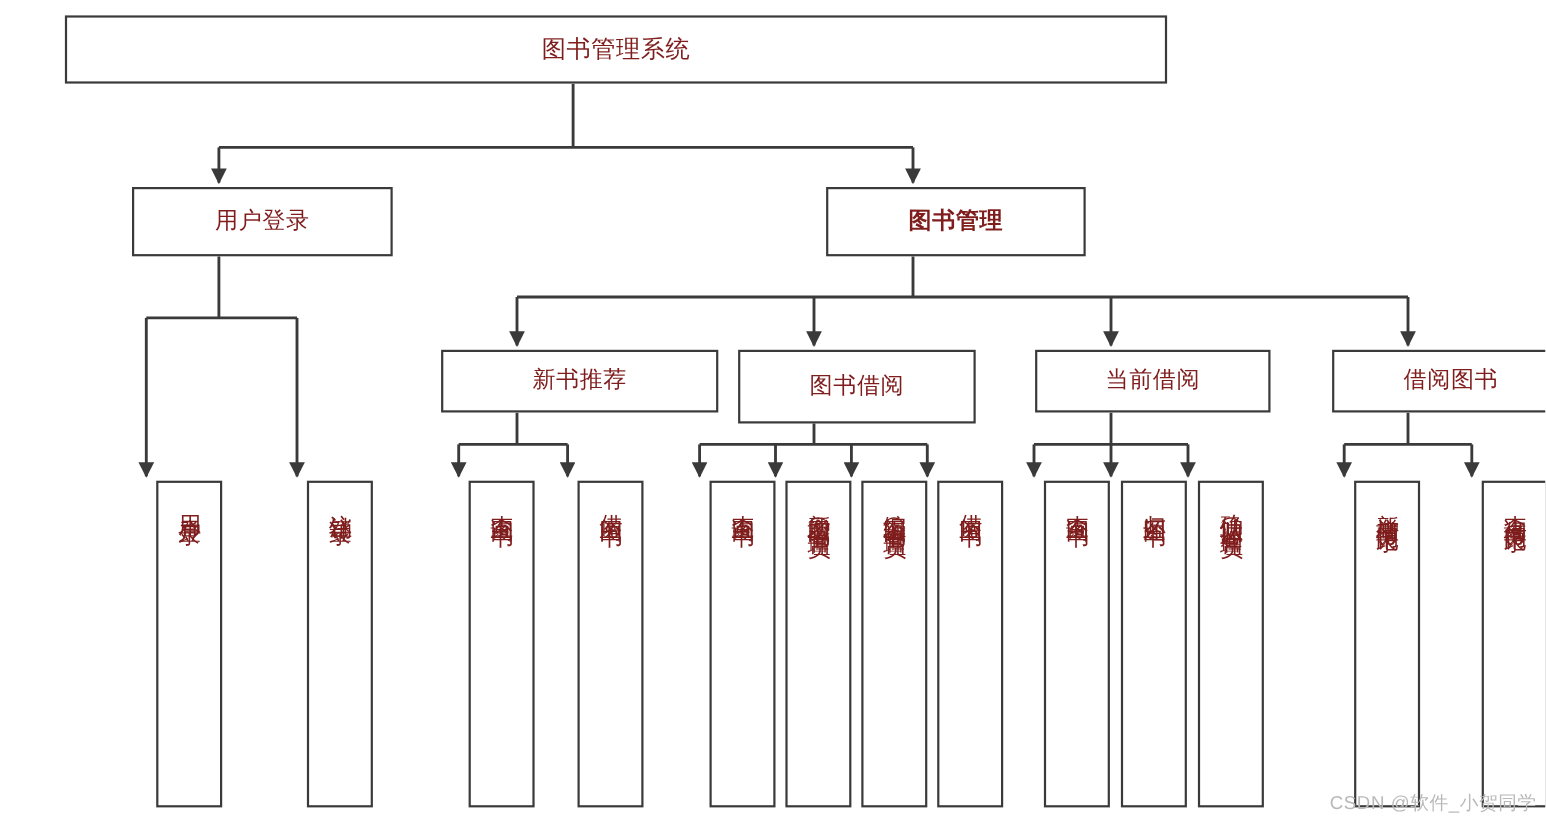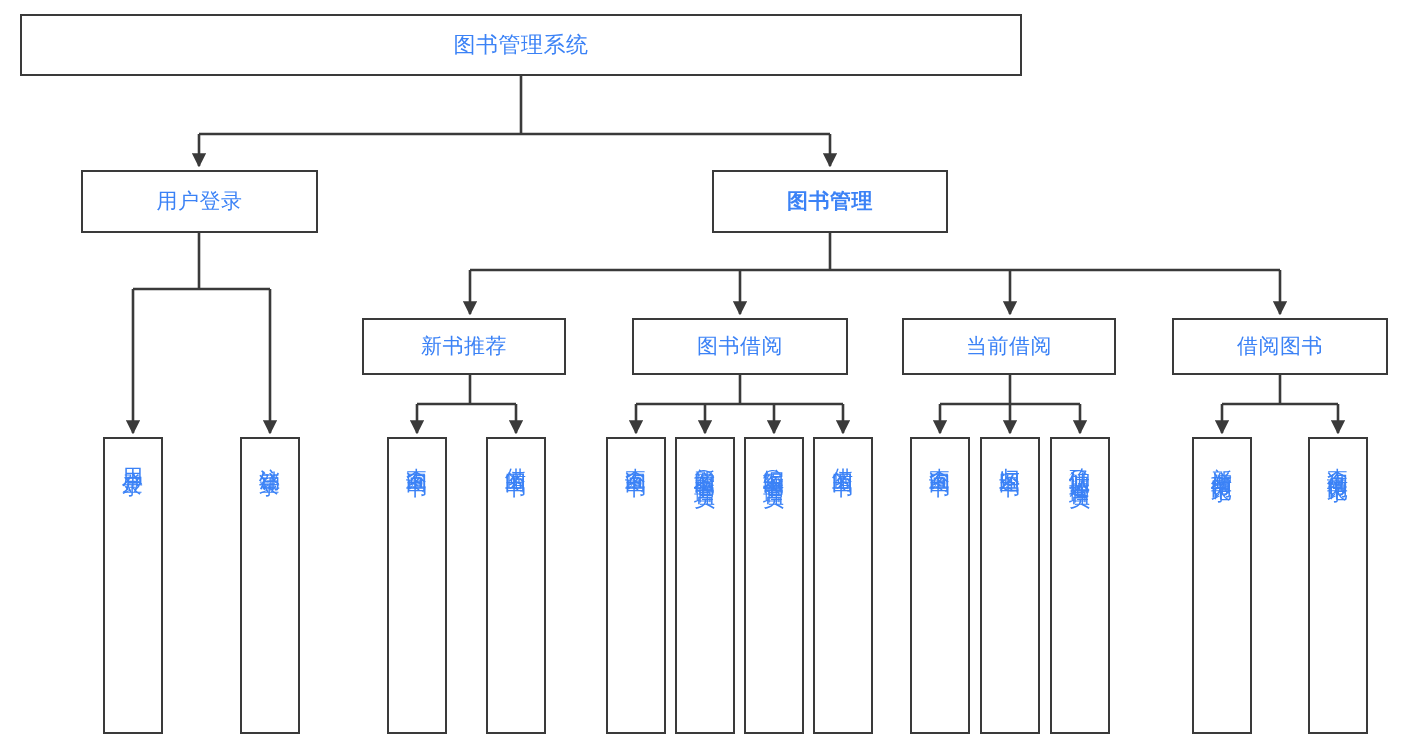--- a/index.html
+++ b/index.html
@@ -27,22 +27,23 @@
     pointer-events: none;
   }
   .node {
     position: absolute;
     box-sizing: border-box;
     border: 2px solid #3a3a3a;
     background: #ffffff;
     display: flex;
     align-items: center;
     justify-content: center;
-    color: #3b82f6;
+    color: #7f1d1d;
     z-index: 2;
+    margin-left: 39px;
   }
   .node-label {
     display: block;
     text-align: center;
     line-height: 1.18;
     letter-spacing: 0.5px;
     white-space: nowrap;
   }
   
   .node.horizontal .node-label {
@@ -137,24 +138,24 @@
     <span class="node-label">图书管理系统</span>
   </div>
 
   <div class="node horizontal" style="left:81px; top:170px; width:237px; height:63px;">
     <span class="node-label">用户登录</span>
   </div>
   <div class="node horizontal" style="left:712px; top:170px; width:236px; height:63px;font-weight:bold;">
     <span class="node-label">图书管理</span>
   </div>
 
-  <div class="node horizontal" style="left:362px; top:318px; width:204px; height:57px;">
+  <div class="node horizontal" style="left:362px; top:318px; width:252px; height:57px;">
     <span class="node-label">新书推荐</span>
   </div>
-  <div class="node horizontal" style="left:632px; top:318px; width:216px; height:57px;">
+  <div class="node horizontal" style="left:632px; top:318px; width:216px; height:67px;">
     <span class="node-label">图书借阅</span>
   </div>
   <div class="node horizontal" style="left:902px; top:318px; width:214px; height:57px;">
     <span class="node-label">当前借阅</span>
   </div>
   <div class="node horizontal" style="left:1172px; top:318px; width:216px; height:57px;">
     <span class="node-label">借阅图书</span>
   </div>
 
   <div class="node vertical" style="left:103px; top:437px; width:60px; height:297px;">
@@ -194,14 +195,15 @@
     <span class="node-label">确认归还（管理员）</span>
   </div>
 
   <div class="node vertical" style="left:1192px; top:437px; width:60px; height:297px;">
     <span class="node-label">新增借阅记录</span>
   </div>
   <div class="node vertical" style="left:1308px; top:437px; width:60px; height:297px;">
     <span class="node-label">查询借阅记录</span>
   </div>
 
+  <div class="watermark">CSDN @软件_小贺同学</div>
 
 </div>
 
 </body></html>

